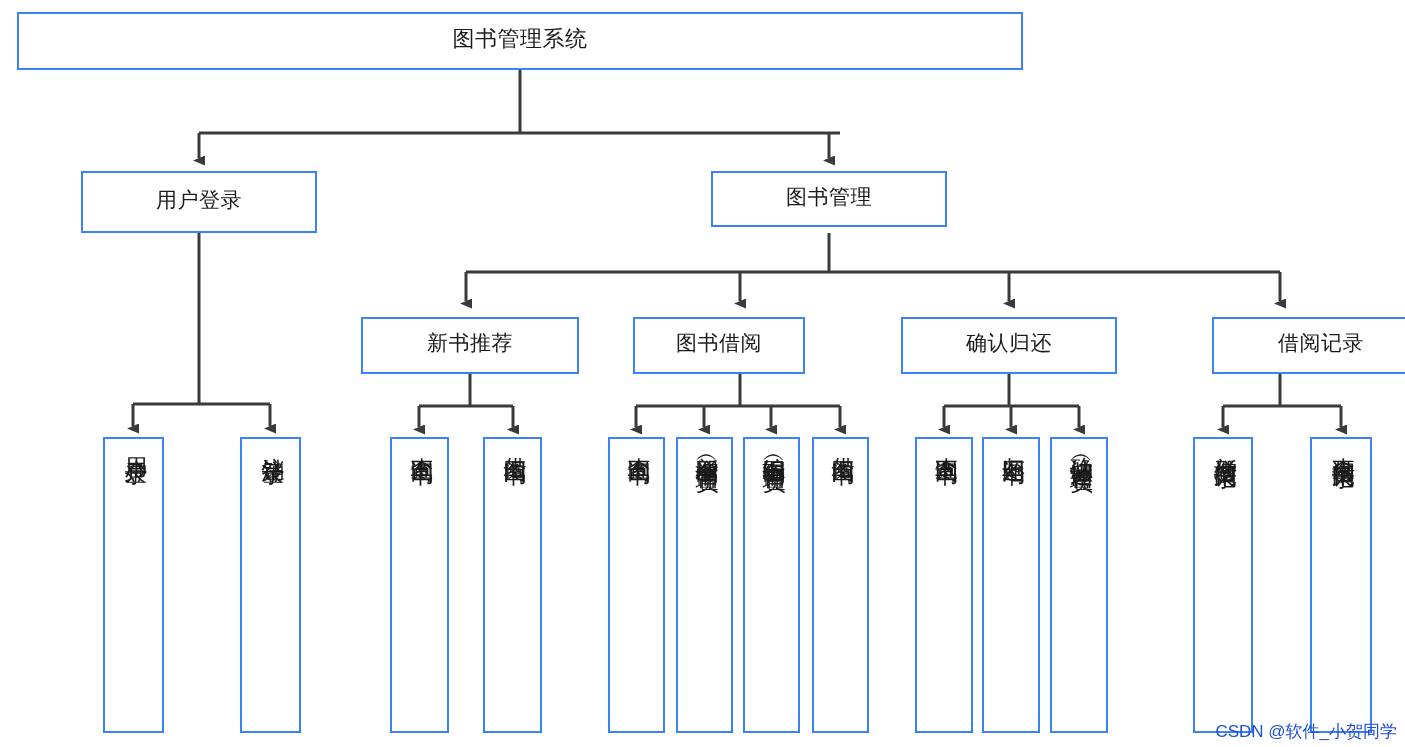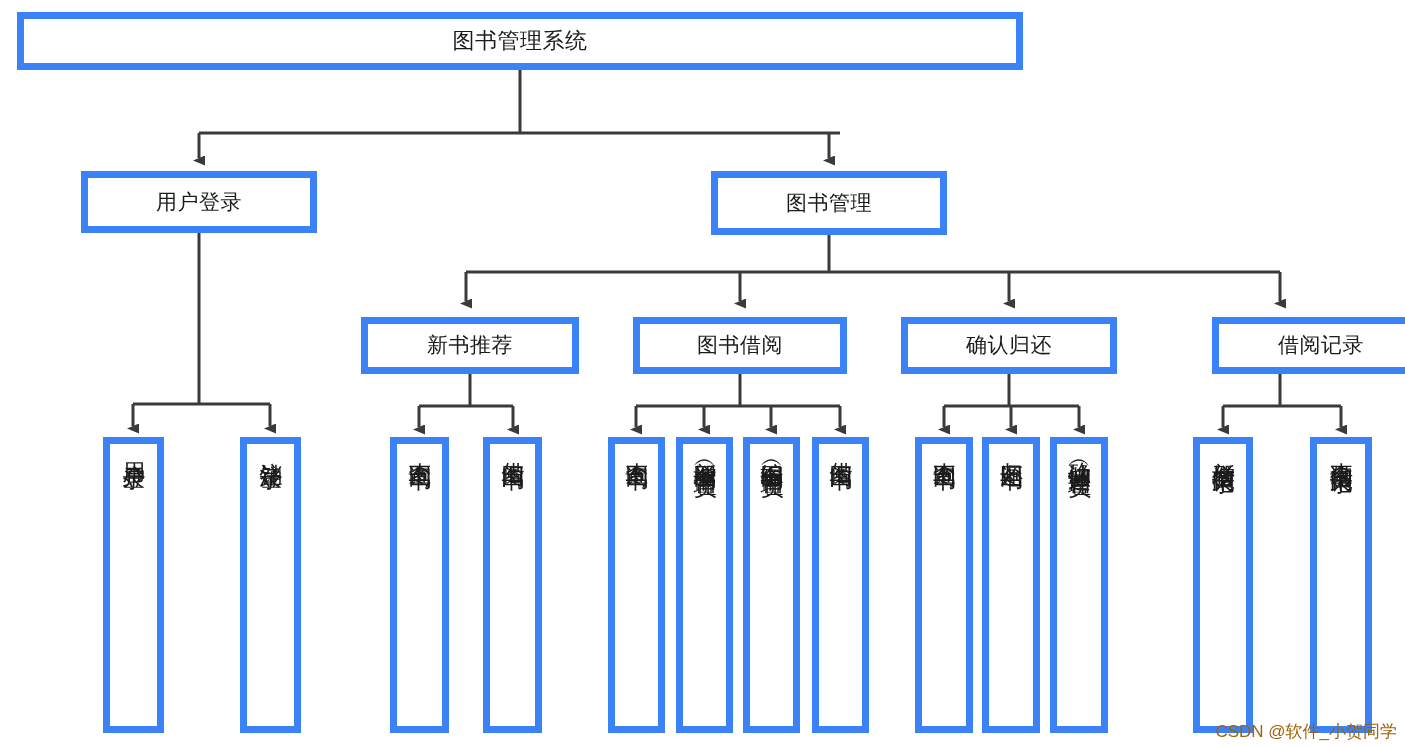--- a/index.html
+++ b/index.html
@@ -23,25 +23,26 @@
     position: absolute;
     left: 0;
     top: 0;
     width: 1405px;
     height: 747px;
   }
   .node {
     position: absolute;
     box-sizing: border-box;
     background: #ffffff;
-    border: 7px solid #3b82f6;
+    border: 2px solid #3b82f6;
     display: flex;
     align-items: center;
     justify-content: center;
     color: #1b1b1b;
+    font-family: Liberation Mono, monospace;
   }
   .node .label {
     font-size: 21px;
     line-height: 1.18;
     letter-spacing: 0.5px;
     white-space: nowrap;
     text-align: center;
   }
   .node.vertical {
     align-items: flex-start;
@@ -58,21 +59,21 @@
     text-align: left;
     height: auto;
     max-height: 100%;
   }
   .node.root .label { font-size: 22px; }
   .watermark {
     position: absolute;
     right: 8px;
     bottom: 4px;
     font-size: 17px;
-    color: #a16207;
+    color: #1d4ed8;
     white-space: nowrap;
     font-family: "Liberation Sans", "DejaVu Sans", sans-serif;
   }
 </style>
 </head>
 <body>
 
 <div id="diagram-root">
 
   <svg class="edges" viewBox="0 0 1405 747">
@@ -125,28 +126,28 @@
     </g>
   </svg>
 
   <div class="node root" style="left:17px; top:12px; width:1006px; height:58px;">
     <span class="label">图书管理系统</span>
   </div>
 
   <div class="node" style="left:81px; top:171px; width:236px; height:62px;">
     <span class="label">用户登录</span>
   </div>
-  <div class="node" style="left:711px; top:171px; width:236px; height:64px;">
+  <div class="node" style="left:711px; top:171px; width:236px; height:56px;">
     <span class="label">图书管理</span>
   </div>
 
   <div class="node" style="left:361px; top:317px; width:218px; height:57px;">
     <span class="label">新书推荐</span>
   </div>
-  <div class="node" style="left:633px; top:317px; width:214px; height:57px;">
+  <div class="node" style="left:633px; top:317px; width:172px; height:57px;">
     <span class="label">图书借阅</span>
   </div>
   <div class="node" style="left:901px; top:317px; width:216px; height:57px;">
     <span class="label">确认归还</span>
   </div>
   <div class="node" style="left:1212px; top:317px; width:218px; height:57px;">
     <span class="label">借阅记录</span>
   </div>
 
   <div class="node vertical" style="left:103px; top:437px; width:61px; height:296px;">

